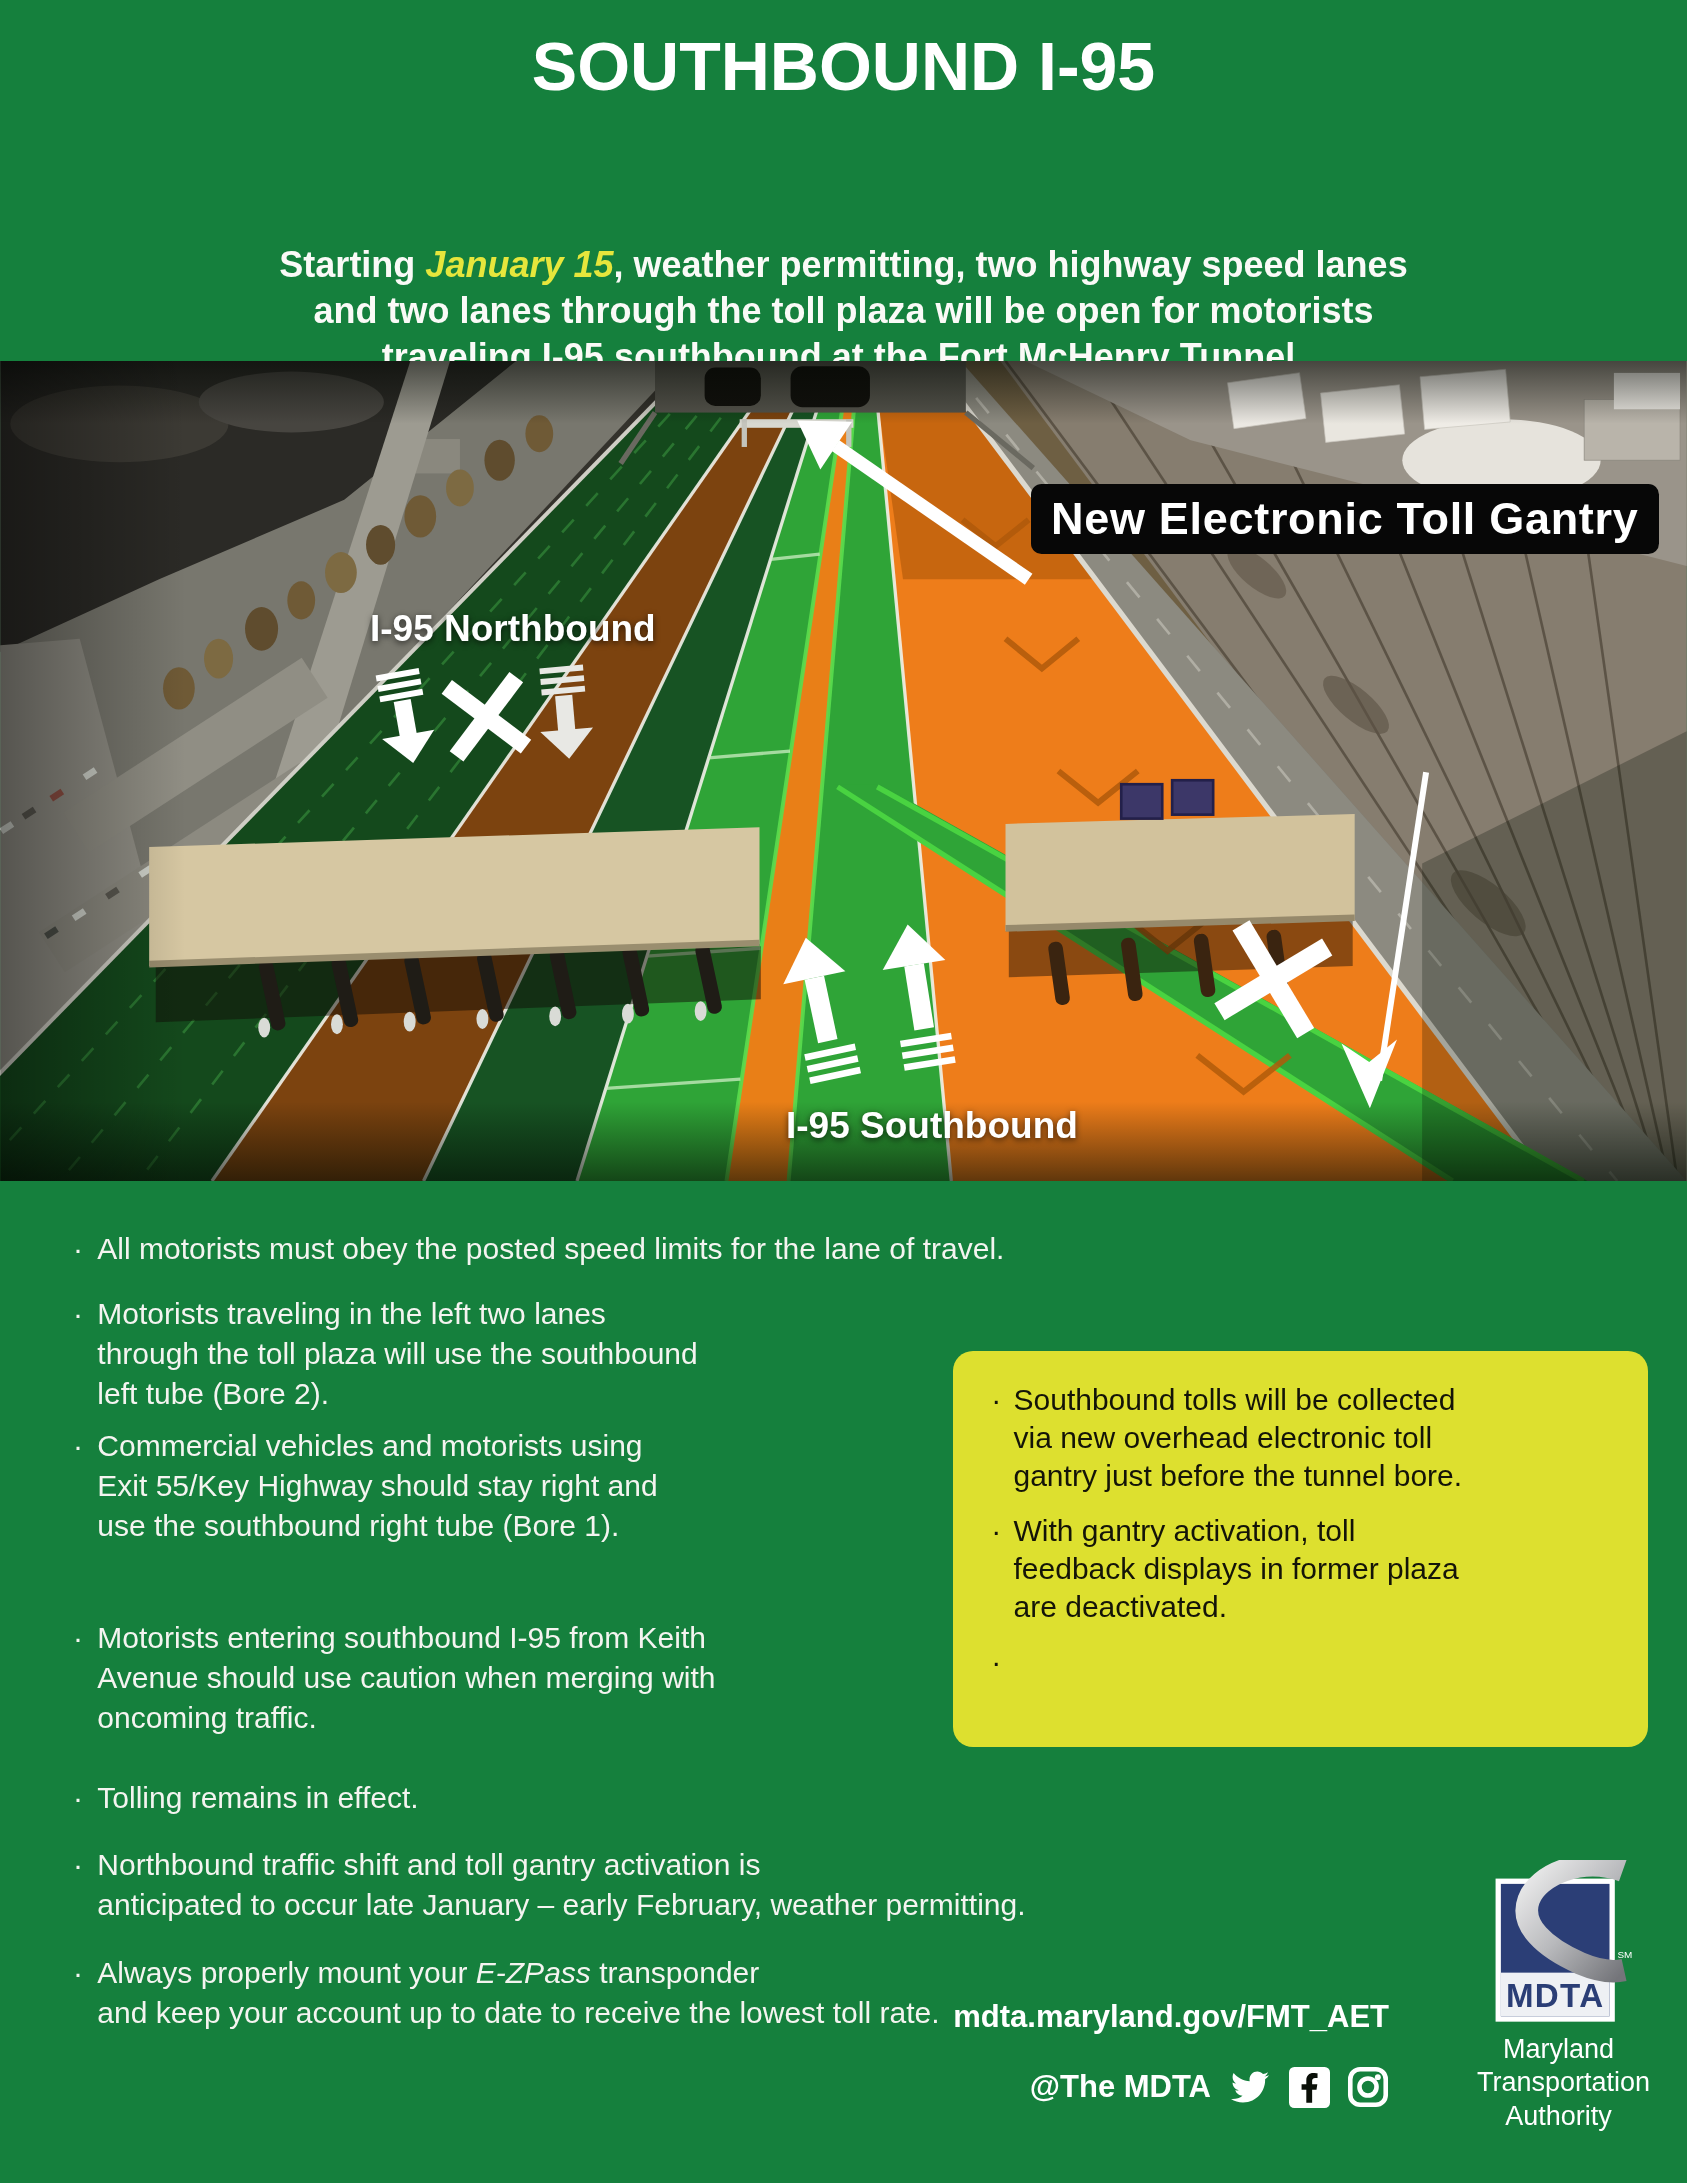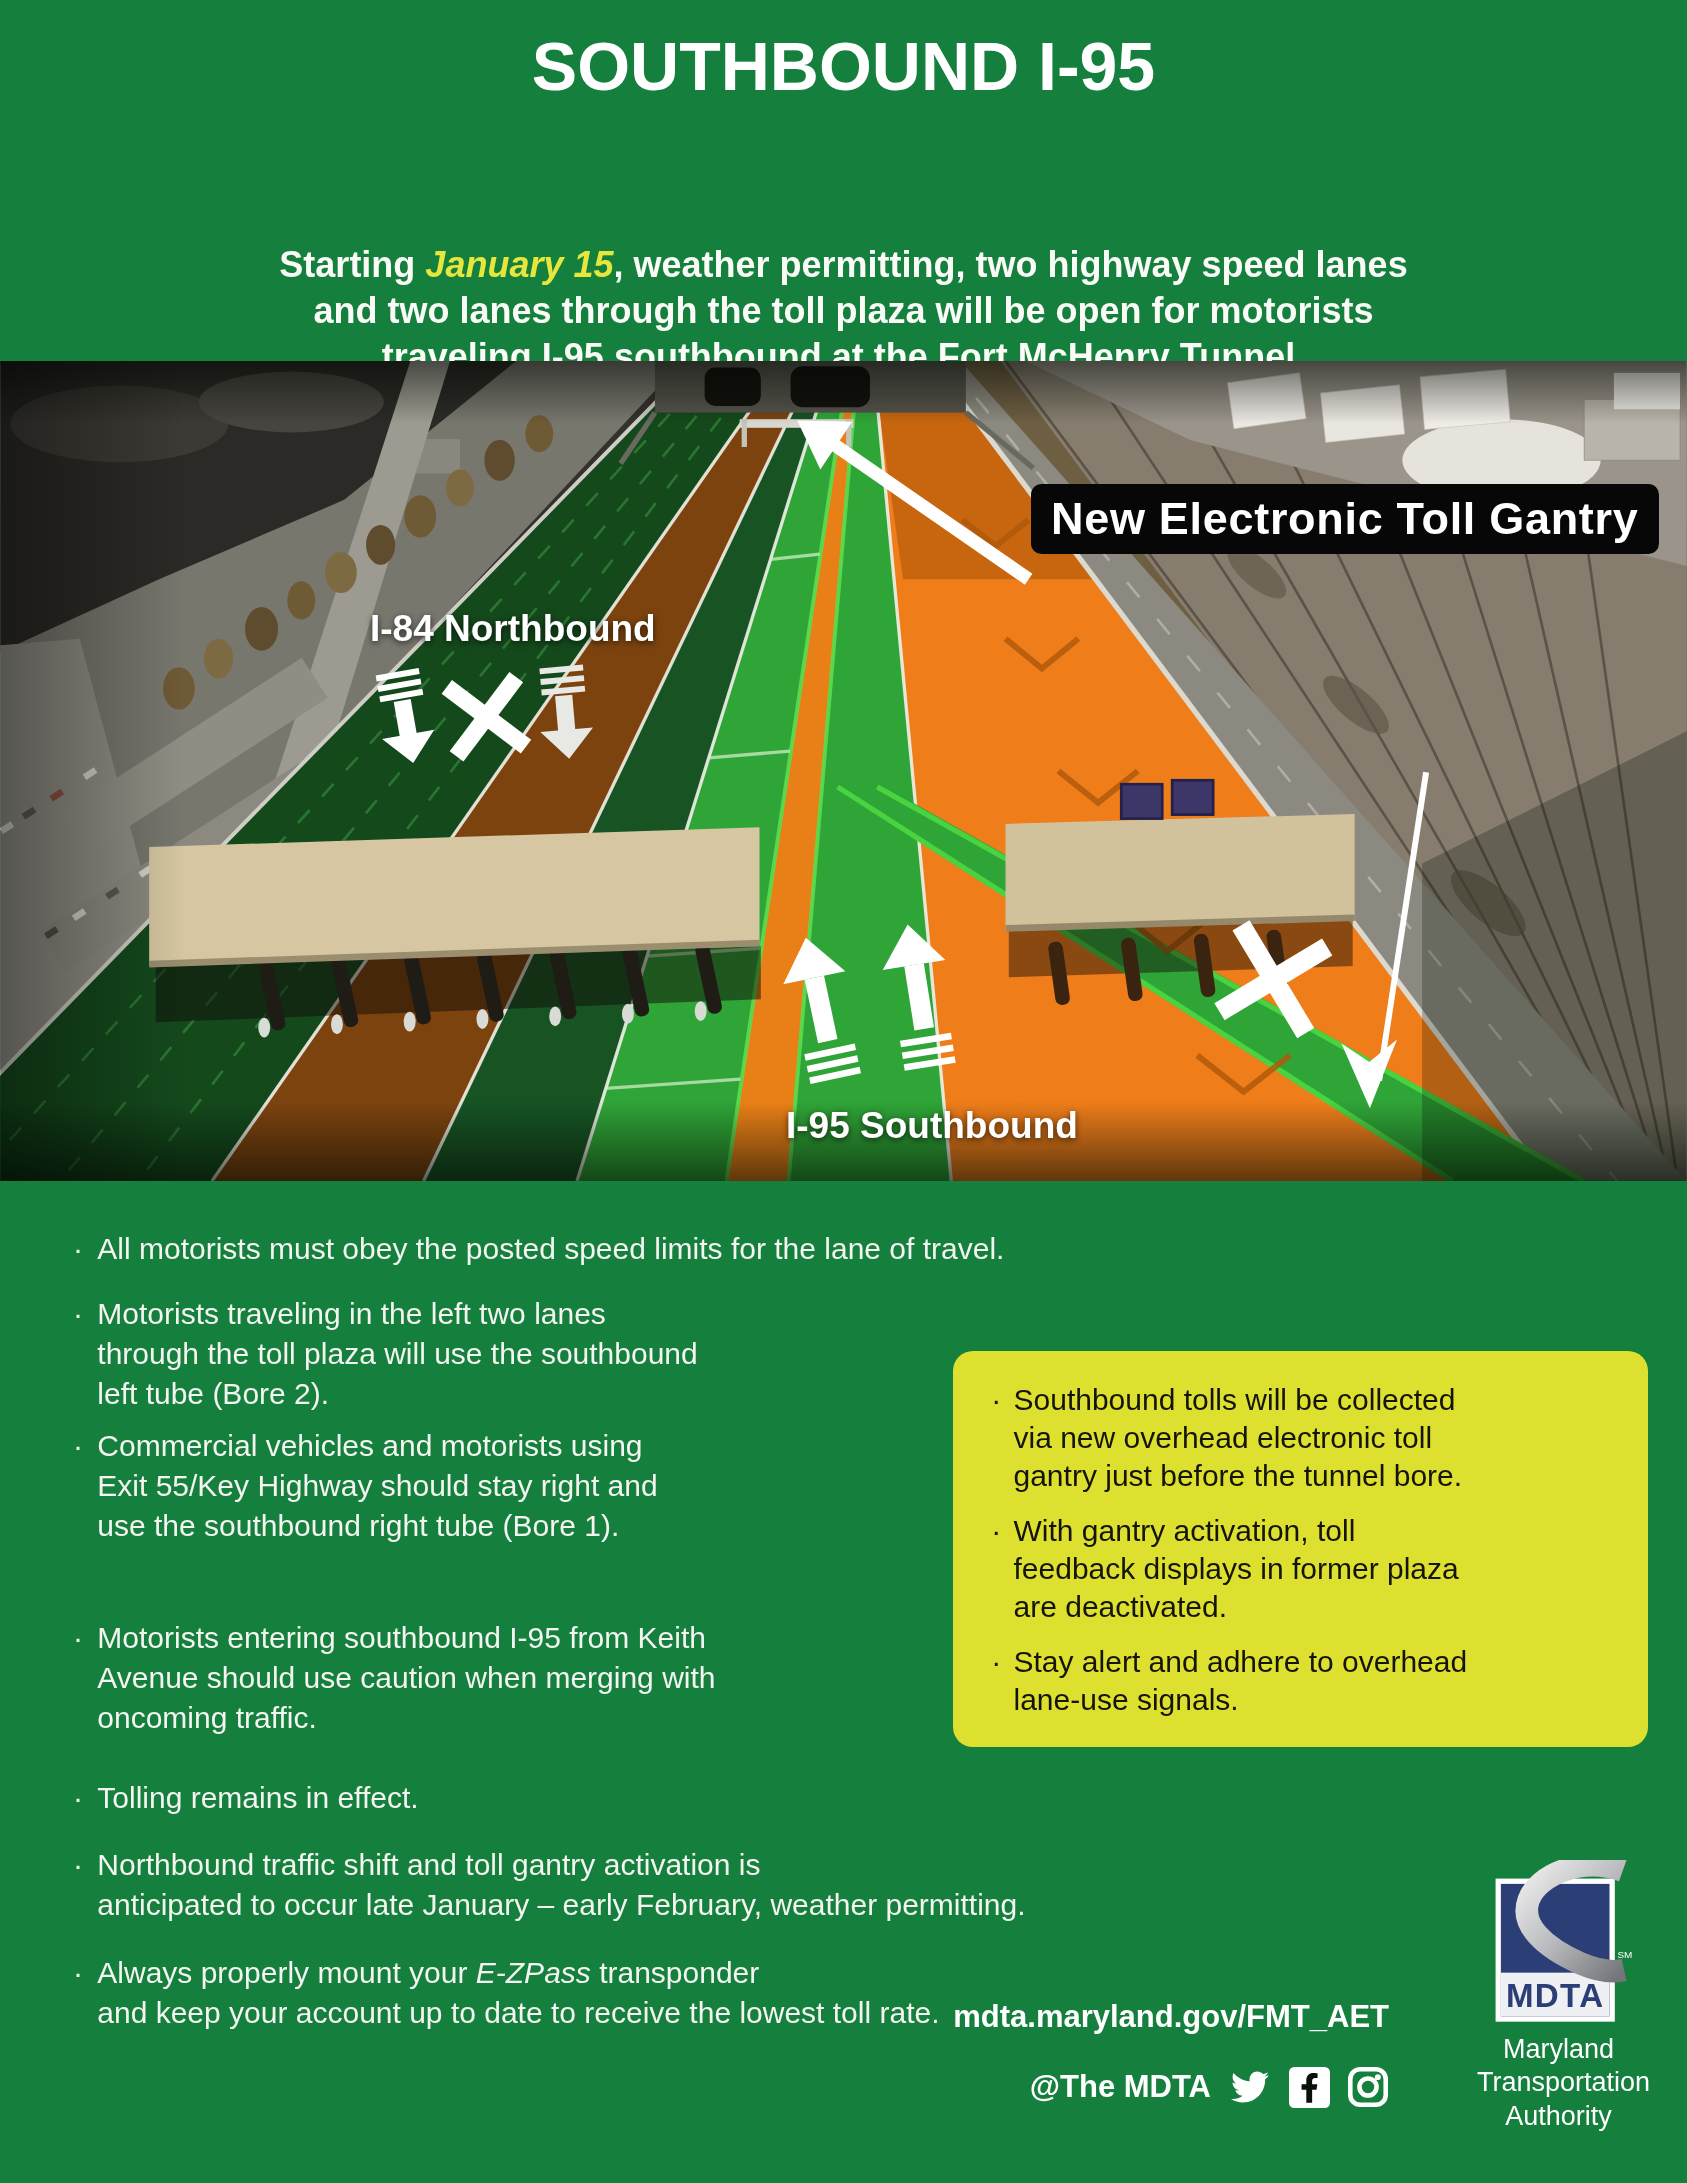--- a/index.html
+++ b/index.html
@@ -294,21 +294,21 @@
           <rect x="-39" y="208" width="78" height="10"></rect>
         </g>
         <g transform="translate(1925,935) rotate(14)">
           <rect x="-95" y="-15" width="190" height="30" transform="rotate(45)"></rect>
           <rect x="-95" y="-15" width="190" height="30" transform="rotate(-45)"></rect>
         </g>
       </g>
     </svg>
 
     <div class="chip chip-gantry">New Electronic Toll Gantry</div>
-    <div class="road-label lbl-nb">I-84 Northbound</div>
+    <div class="road-label lbl-nb">I-95 Northbound</div>
     <div class="road-label lbl-sb">I-95 Southbound</div>
   </div>
 
   <div class="bullet b1">
     <span class="dot">·</span>
     <p><span>All motorists must obey the posted speed limits for the lane of travel.</span><em></em><span></span></p>
   </div>
   <div class="bullet b2">
     <span class="dot">·</span>
     <p><span>Motorists traveling in the left two lanes
@@ -350,22 +350,20 @@
 gantry just before the tunnel bore.</p>
     </div>
     <div class="c-item">
       <span class="dot">·</span>
       <p>With gantry activation, toll
 feedback displays in former plaza
 are deactivated.</p>
     </div>
     <div class="c-item">
       <span class="dot">·</span>
-      <p>Stay alert and adhere to overhead
-lane-use signals.</p>
     </div>
   </aside>
 
   <div class="url">mdta.maryland.gov/FMT_AET</div>
   <div class="handle-row">
     <span class="handle">@The MDTA</span>
     <svg class="soc" width="44" height="38" viewBox="0 0 512 512">
       <path fill="#ffffff" d="M459.37 151.716c.325 4.548.325 9.097.325 13.645 0 138.72-105.583 298.558-298.558 298.558-59.452 0-114.68-17.219-161.137-47.106 8.447.974 16.568 1.299 25.34 1.299 49.055 0 94.213-16.568 130.274-44.832-46.132-.975-84.792-31.188-98.112-72.772 6.498.974 12.995 1.624 19.818 1.624 9.421 0 18.843-1.3 27.614-3.573-48.081-9.747-84.143-51.98-84.143-102.985v-1.299c13.969 7.797 30.214 12.67 47.431 13.319-28.264-18.843-46.781-51.005-46.781-87.391 0-19.492 5.197-37.36 14.294-52.954 51.655 63.675 129.3 105.258 216.365 109.807-1.624-7.797-2.599-15.918-2.599-24.04 0-57.828 46.782-104.934 104.934-104.934 30.213 0 57.502 12.67 76.67 33.137 23.715-4.548 46.456-13.32 66.599-25.34-7.798 24.366-24.366 44.833-46.132 57.827 21.117-2.273 41.584-8.122 60.426-16.243-14.292 20.791-32.161 39.308-52.628 54.253z"></path>
     </svg>
     <svg class="soc" width="41" height="41" viewBox="0 0 62 62">

